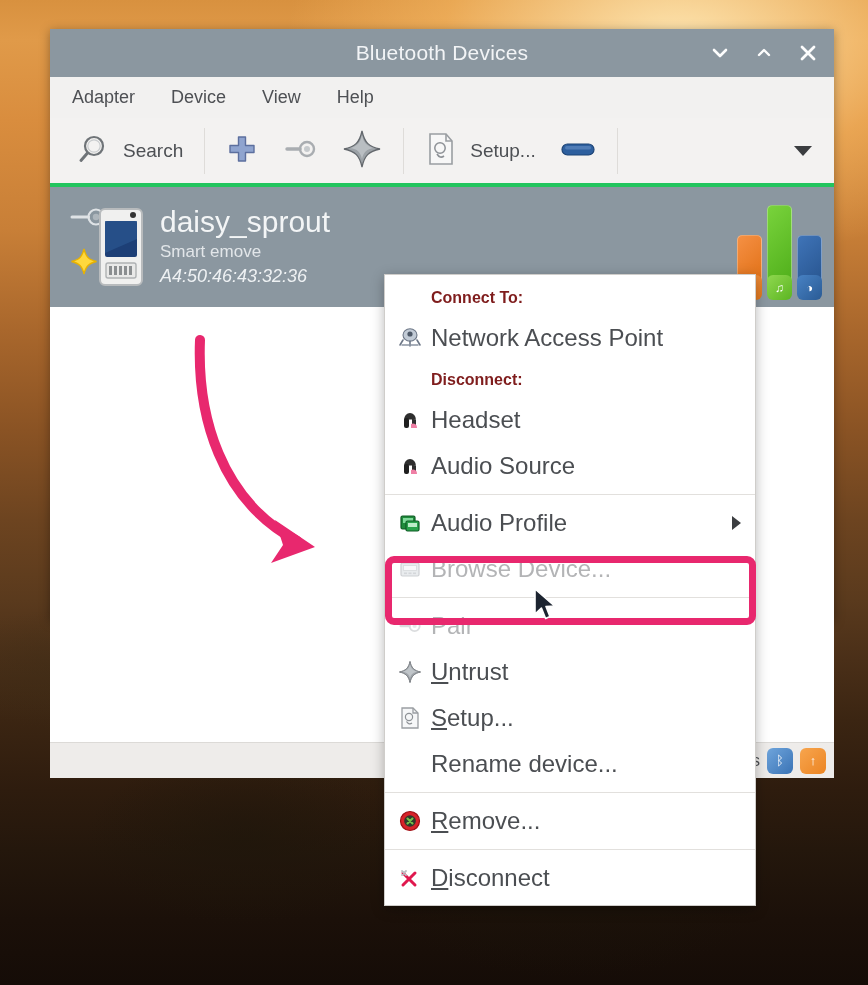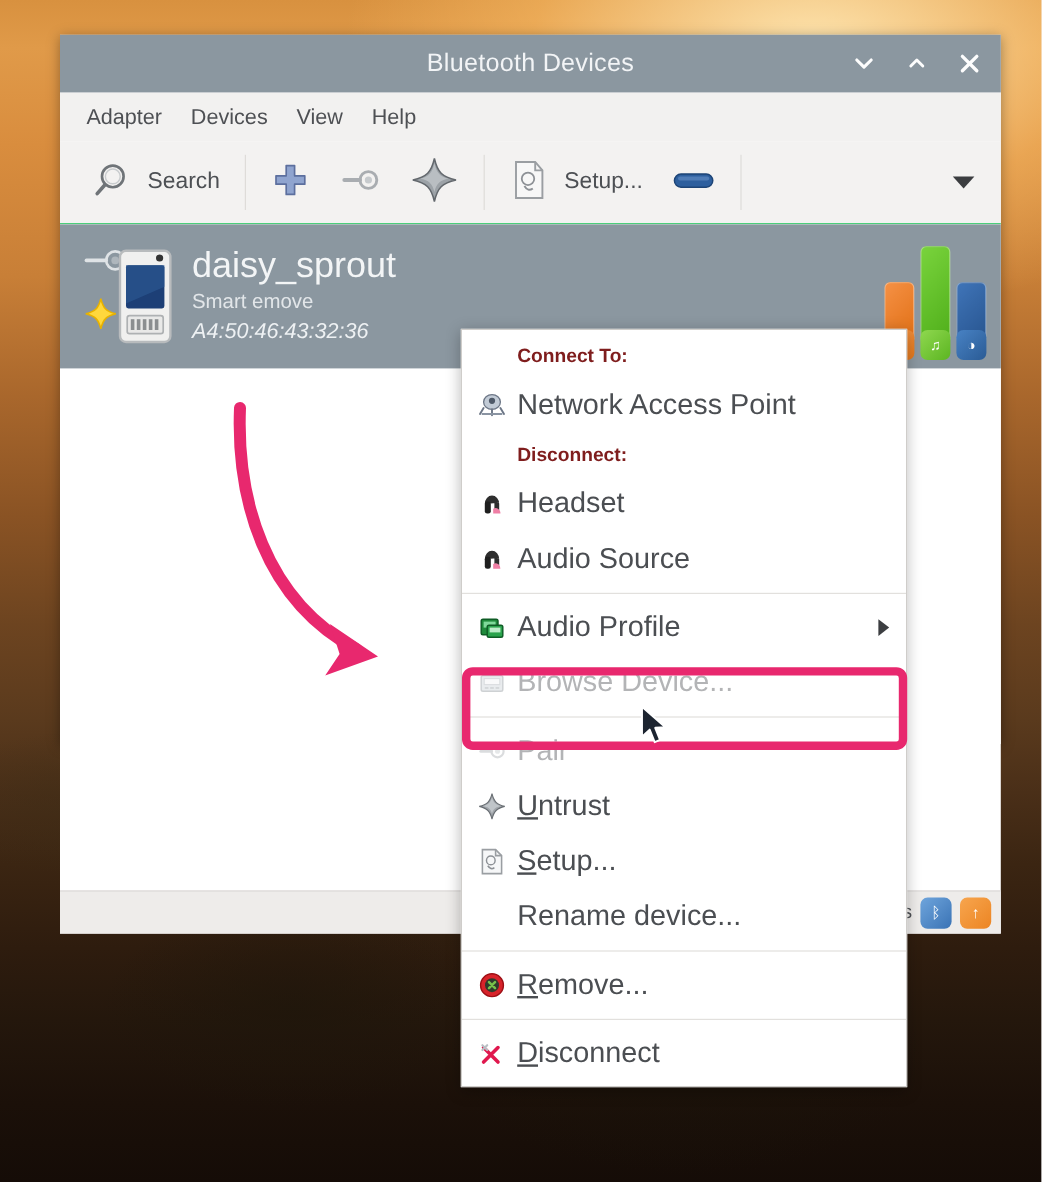--- a/index.html
+++ b/index.html
@@ -92,39 +92,39 @@
   }
   .win-btn svg { display: block; }
 
   
   #menu-bar {
     height: 41px;
     background: #f2f1f0;
     display: flex;
     align-items: center;
     padding-left: 10px;
-    gap: 0;
+    gap: 12px;
   }
   .menubar-item {
     padding: 5px 12px;
     font-size: 18px;
     color: #4e5054;
     cursor: default;
     border-radius: 2px;
   }
 
   
   #tool-bar {
     height: 69px;
     background: #f3f2f1;
     display: flex;
     align-items: center;
     padding: 0 8px 0 14px;
     position: relative;
-    border-bottom: 1px solid #22c55e;
+    border-bottom: 4px solid #22c55e;
   }
   .tb-item {
     display: flex;
     align-items: center;
     gap: 13px;
     padding: 6px 12px;
     cursor: default;
     white-space: nowrap;
   }
   .tb-label { font-size: 19px; color: #4d5054; }
@@ -342,21 +342,21 @@
         <div class="win-btn">
           <svg width="20" height="18" viewBox="0 0 20 18">
               <path d="M4 3 L16 15 M16 3 L4 15" stroke="#fdfdfd" stroke-width="2.8" stroke-linecap="round"></path>
             </svg>
         </div>
       </div>
     </div>
 
     <div id="menu-bar">
       <div class="menubar-item">Adapter</div>
-      <div class="menubar-item">Devices</div>
+      <div class="menubar-item">Device</div>
       <div class="menubar-item">View</div>
       <div class="menubar-item">Help</div>
     </div>
 
     <div id="tool-bar">
       <div class="tb-item">
         <span class="mi-ic">
           <svg width="34" height="34" viewBox="0 0 34 34">
             <circle cx="18" cy="14" r="9" fill="none" stroke="#6f7478" stroke-width="2.2"></circle>
             <circle cx="18" cy="14" r="6.2" fill="none" stroke="#c9ccce" stroke-width="1.2"></circle>

